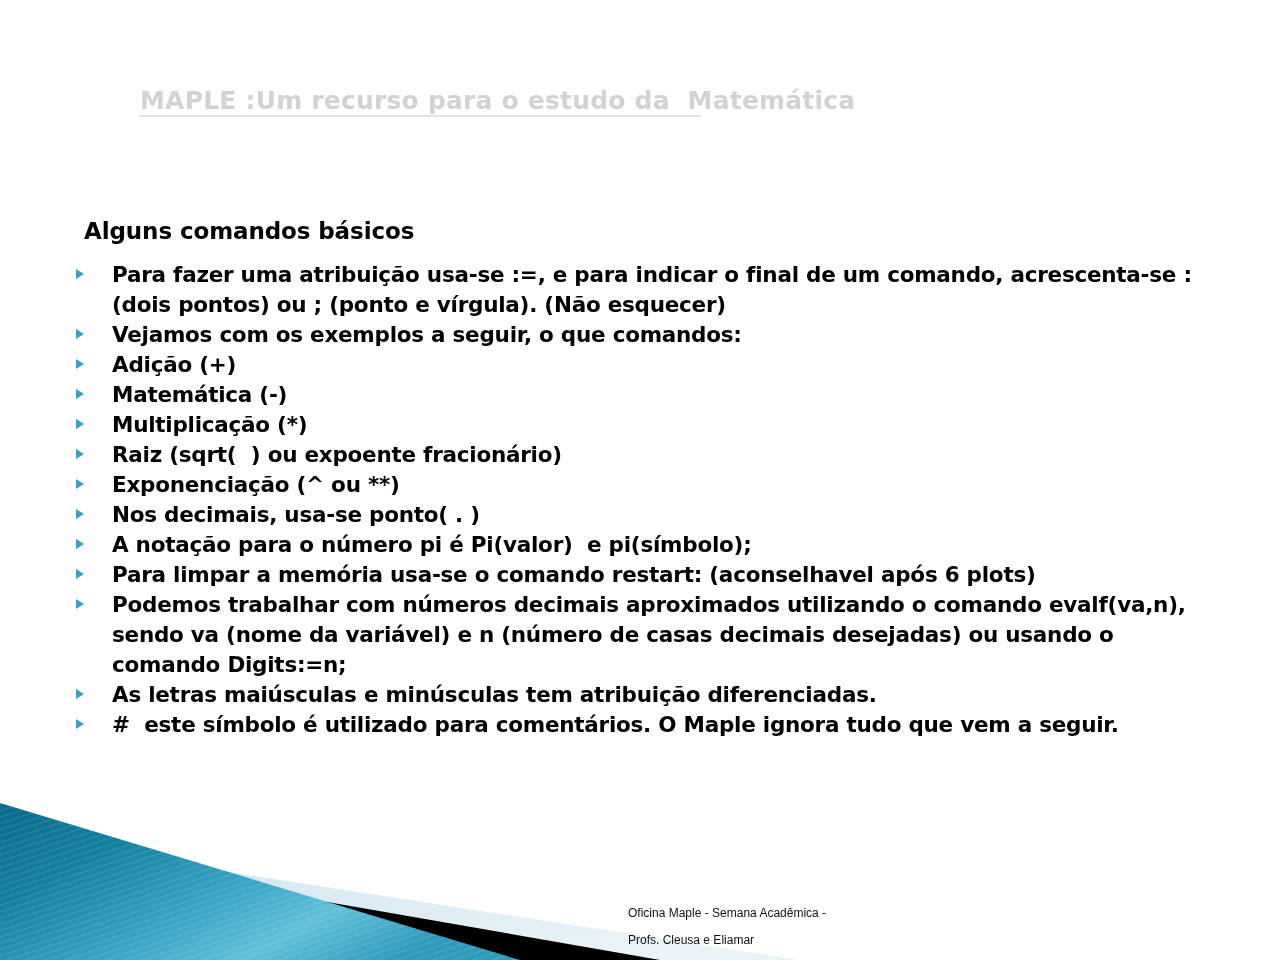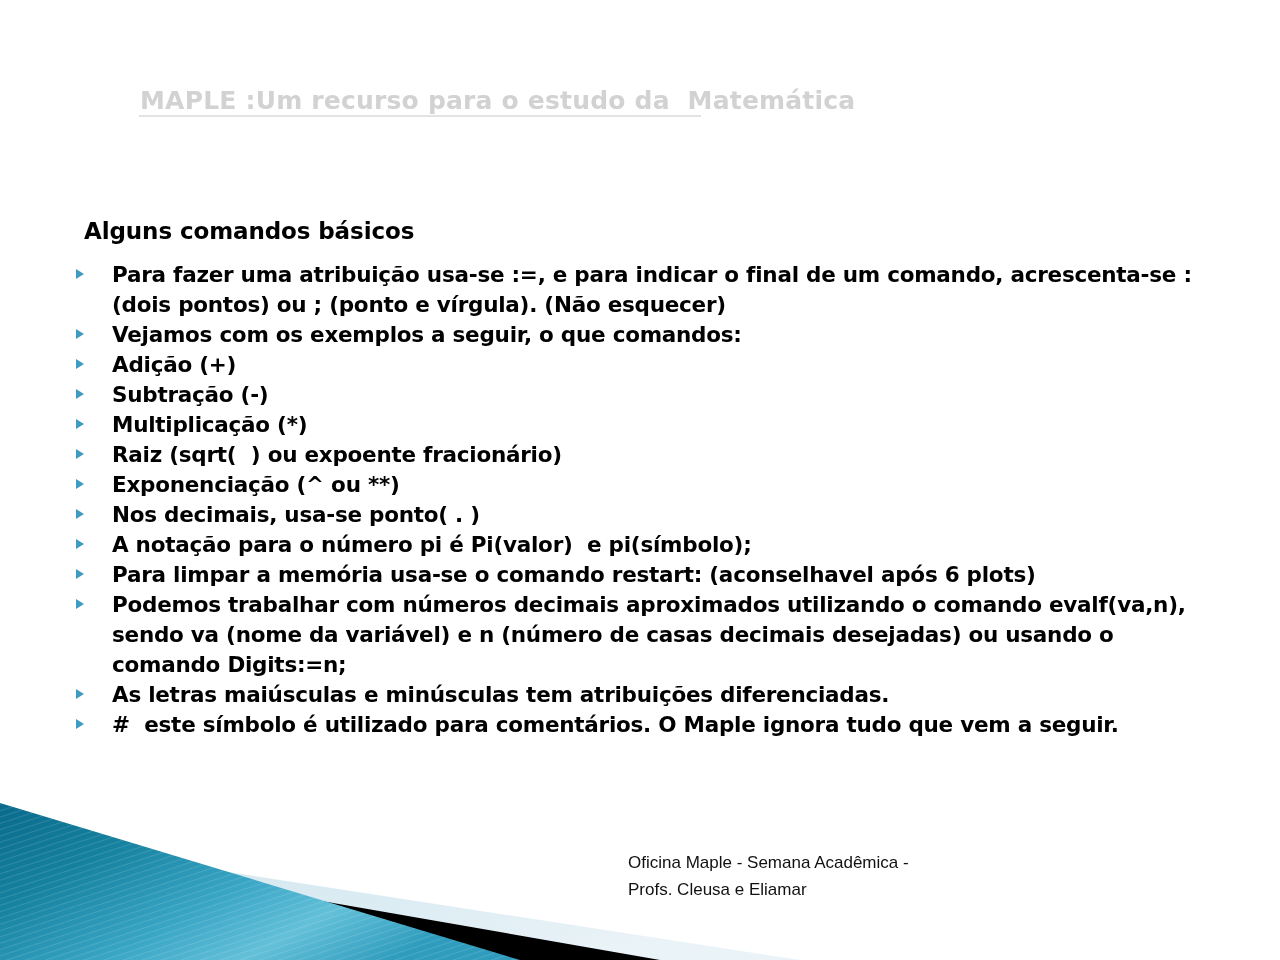--- a/index.html
+++ b/index.html
@@ -89,24 +89,24 @@
     bottom: 0;
     width: 800px;
     height: 175px;
     pointer-events: none;
   }
 
   
   .footer {
     position: absolute;
     left: 628px;
-    top: 849px;
+    top: 900px;
     width: 330px;
     font-family: "Liberation Sans", sans-serif;
-    font-size: 17px;
+    font-size: 12px;
     font-weight: 400;
     color: #111111;
     line-height: 27px;
   }
   .footer-line-1 { display: block; text-align: left; }
   .footer-line-2 { display: block; }
 </style>
 </head>
 <body>
 
@@ -125,21 +125,21 @@
       <div class="bullet-item">
         <span class="bullet-marker"></span>
         <span class="bullet-text">Vejamos com os exemplos a seguir, o que comandos:</span>
       </div>
       <div class="bullet-item">
         <span class="bullet-marker"></span>
         <span class="bullet-text">Adição (+)</span>
       </div>
       <div class="bullet-item">
         <span class="bullet-marker"></span>
-        <span class="bullet-text">Subtração (-)</span>
+        <span class="bullet-text">Matemática (-)</span>
       </div>
       <div class="bullet-item">
         <span class="bullet-marker"></span>
         <span class="bullet-text">Multiplicação (*)</span>
       </div>
       <div class="bullet-item">
         <span class="bullet-marker"></span>
         <span class="bullet-text">Raiz (sqrt(  ) ou expoente fracionário)</span>
       </div>
       <div class="bullet-item">
@@ -157,21 +157,21 @@
       <div class="bullet-item">
         <span class="bullet-marker"></span>
         <span class="bullet-text">Para limpar a memória usa-se o comando restart: (aconselhavel após 6 plots)</span>
       </div>
       <div class="bullet-item">
         <span class="bullet-marker"></span>
         <span class="bullet-text">Podemos trabalhar com números decimais aproximados utilizando o comando evalf(va,n), sendo va (nome da variável) e n (número de casas decimais desejadas) ou usando o comando Digits:=n;</span>
       </div>
       <div class="bullet-item">
         <span class="bullet-marker"></span>
-        <span class="bullet-text">As letras maiúsculas e minúsculas tem atribuições diferenciadas.</span>
+        <span class="bullet-text">As letras maiúsculas e minúsculas tem atribuição diferenciadas.</span>
       </div>
       <div class="bullet-item">
         <span class="bullet-marker"></span>
         <span class="bullet-text">#  este símbolo é utilizado para comentários. O Maple ignora tudo que vem a seguir.</span>
       </div>
     </div>
 
   <div class="corner-art">
     <svg width="800" height="175" viewBox="0 0 800 175" xmlns="http://www.w3.org/2000/svg">
       <defs>

